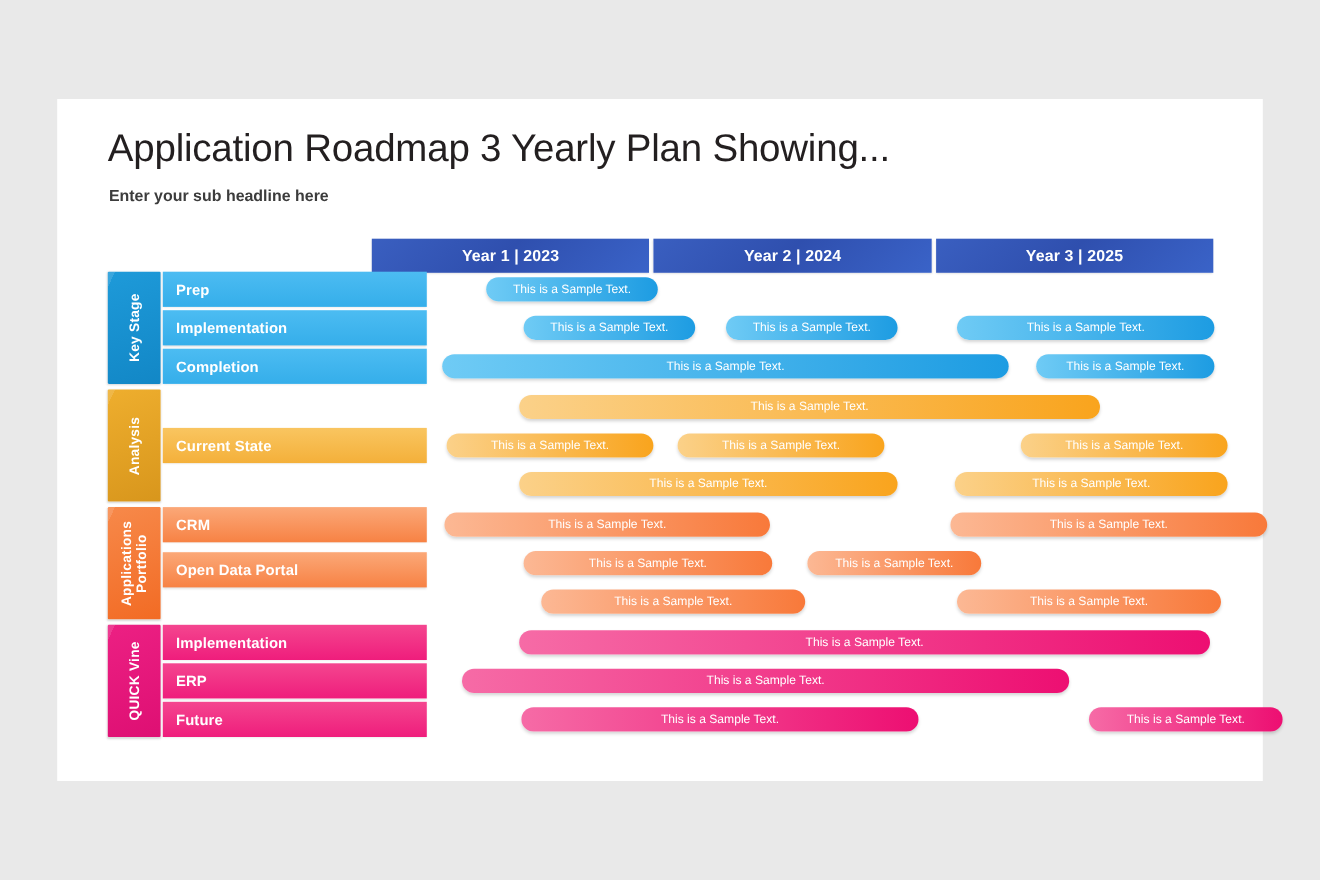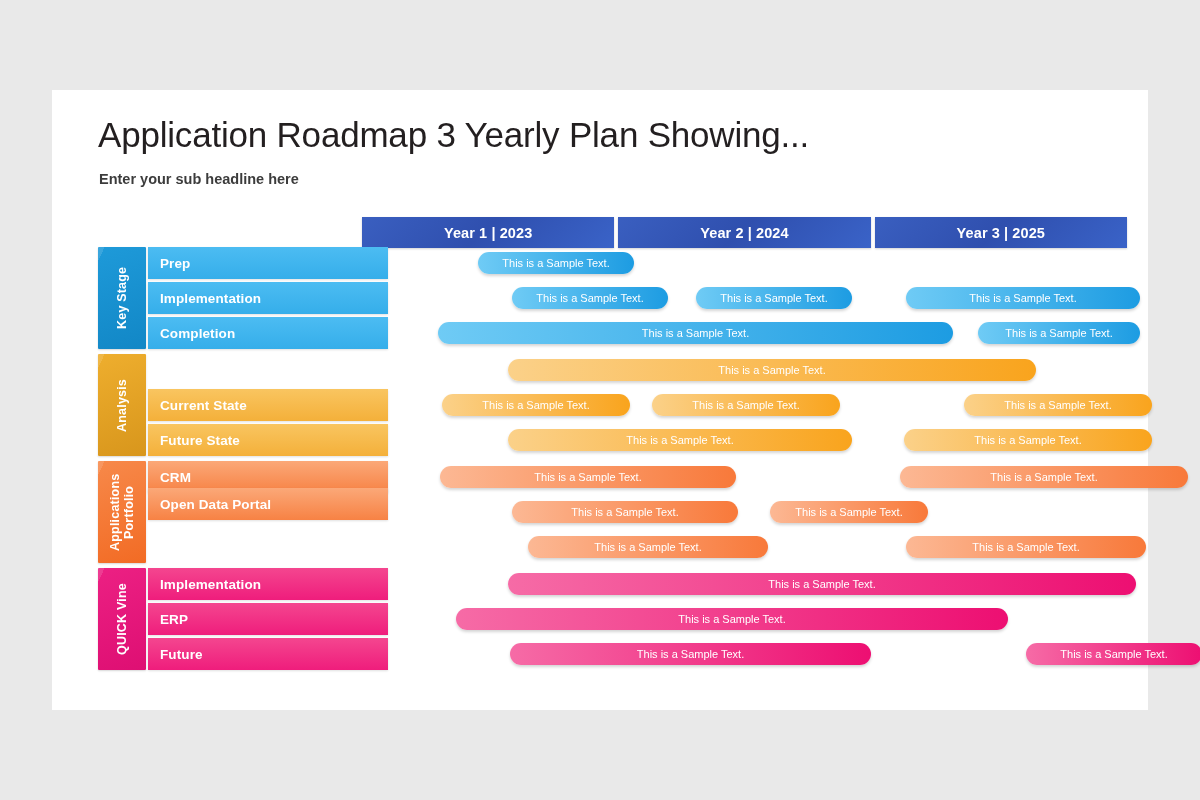--- a/index.html
+++ b/index.html
@@ -44,21 +44,20 @@
 
   
   .year-header-band {
     position: absolute;
     left: 286px;
     top: 127px;
     width: 765px;
     height: 31px;
     display: flex;
     gap: 4px;
-    margin-left: 24px;
   }
   .year-cell {
     flex: 1;
     background: linear-gradient(135deg, #3a5fc0 0%, #2f4fae 48%, #3a63c8 100%);
     color: #ffffff;
     font-size: 14.5px;
     font-weight: bold;
     display: flex;
     align-items: center;
     justify-content: center;
@@ -126,21 +125,20 @@
     border-radius: 11px;
     display: flex;
     align-items: center;
     justify-content: center;
     color: #ffffff;
     font-size: 11px;
     font-weight: 400;
     white-space: nowrap;
     box-shadow: 0 2px 3px rgba(0,0,0,0.17);
     overflow: hidden;
-    margin-left: 36px;
   }
 </style>
 </head>
 <body>
 
 <div class="slide-card">
 
   <div class="slide-title">Application Roadmap 3 Yearly Plan Showing...</div>
   <div class="slide-subtitle">Enter your sub headline here</div>
 
@@ -166,31 +164,30 @@
       <div class="bar" style="top: 75px; left: 844px; width: 162px; background: linear-gradient(90deg, rgb(111, 203, 245) 0%, rgb(29, 156, 226) 100%);">This is a Sample Text.</div>
       <div class="group-block" style="top: 107px; height: 102px; background: linear-gradient(160deg, rgb(238, 174, 46) 0%, rgb(216, 150, 28) 100%);">
         <div class="gstripe"></div>
         <div class="group-label">Analysis</div>
       </div>
       <div class="bar" style="top: 112px; left: 374px; width: 528px; background: linear-gradient(90deg, rgb(251, 209, 137) 0%, rgb(249, 164, 29) 100%);">This is a Sample Text.</div>
       <div class="row-label" style="top: 142px; background: linear-gradient(rgb(249, 197, 96) 0%, rgb(244, 176, 58) 100%);">Current  State</div>
       <div class="bar" style="top: 147px; left: 308px; width: 188px; background: linear-gradient(90deg, rgb(251, 209, 137) 0%, rgb(249, 164, 29) 100%);">This is a Sample Text.</div>
       <div class="bar" style="top: 147px; left: 518px; width: 188px; background: linear-gradient(90deg, rgb(251, 209, 137) 0%, rgb(249, 164, 29) 100%);">This is a Sample Text.</div>
       <div class="bar" style="top: 147px; left: 830px; width: 188px; background: linear-gradient(90deg, rgb(251, 209, 137) 0%, rgb(249, 164, 29) 100%);">This is a Sample Text.</div>
-      <div class="row-label" style="top: 177px; background: linear-gradient(rgb(249, 197, 96) 0%, rgb(244, 176, 58) 100%);">Future State</div>
       <div class="bar" style="top: 182px; left: 374px; width: 344px; background: linear-gradient(90deg, rgb(251, 209, 137) 0%, rgb(249, 164, 29) 100%);">This is a Sample Text.</div>
       <div class="bar" style="top: 182px; left: 770px; width: 248px; background: linear-gradient(90deg, rgb(251, 209, 137) 0%, rgb(249, 164, 29) 100%);">This is a Sample Text.</div>
       <div class="group-block" style="top: 214px; height: 102px; background: linear-gradient(160deg, rgb(247, 137, 74) 0%, rgb(242, 107, 36) 100%);">
         <div class="gstripe"></div>
         <div class="group-label">Applications Portfolio</div>
       </div>
       <div class="row-label" style="top: 214px; background: linear-gradient(rgb(251, 168, 120) 0%, rgb(247, 130, 68) 100%);">CRM</div>
       <div class="bar" style="top: 219px; left: 306px; width: 296px; background: linear-gradient(90deg, rgb(252, 184, 148) 0%, rgb(248, 121, 58) 100%);">This is a Sample Text.</div>
       <div class="bar" style="top: 219px; left: 766px; width: 288px; background: linear-gradient(90deg, rgb(252, 184, 148) 0%, rgb(248, 121, 58) 100%);">This is a Sample Text.</div>
-      <div class="row-label" style="top: 241px; background: linear-gradient(rgb(251, 168, 120) 0%, rgb(247, 130, 68) 100%); text-align: right;">Open Data Portal</div>
+      <div class="row-label" style="top: 255px; background: linear-gradient(rgb(251, 168, 120) 0%, rgb(247, 130, 68) 100%); text-align: right;">Open Data Portal</div>
       <div class="bar" style="top: 254px; left: 378px; width: 226px; background: linear-gradient(90deg, rgb(252, 184, 148) 0%, rgb(248, 121, 58) 100%);">This is a Sample Text.</div>
       <div class="bar" style="top: 254px; left: 636px; width: 158px; background: linear-gradient(90deg, rgb(252, 184, 148) 0%, rgb(248, 121, 58) 100%);">This is a Sample Text.</div>
       <div class="bar" style="top: 289px; left: 394px; width: 240px; background: linear-gradient(90deg, rgb(252, 184, 148) 0%, rgb(248, 121, 58) 100%);">This is a Sample Text.</div>
       <div class="bar" style="top: 289px; left: 772px; width: 240px; background: linear-gradient(90deg, rgb(252, 184, 148) 0%, rgb(248, 121, 58) 100%);">This is a Sample Text.</div>
       <div class="group-block" style="top: 321px; height: 102px; background: linear-gradient(160deg, rgb(236, 32, 131) 0%, rgb(222, 15, 115) 100%);">
         <div class="gstripe"></div>
         <div class="group-label">QUICK Vine</div>
       </div>
       <div class="row-label" style="top: 321px; background: linear-gradient(rgb(244, 70, 143) 0%, rgb(239, 29, 124) 100%);">Implementation</div>
       <div class="bar" style="top: 326px; left: 374px; width: 628px; background: linear-gradient(90deg, rgb(246, 107, 166) 0%, rgb(237, 15, 114) 100%);">This is a Sample Text.</div>

